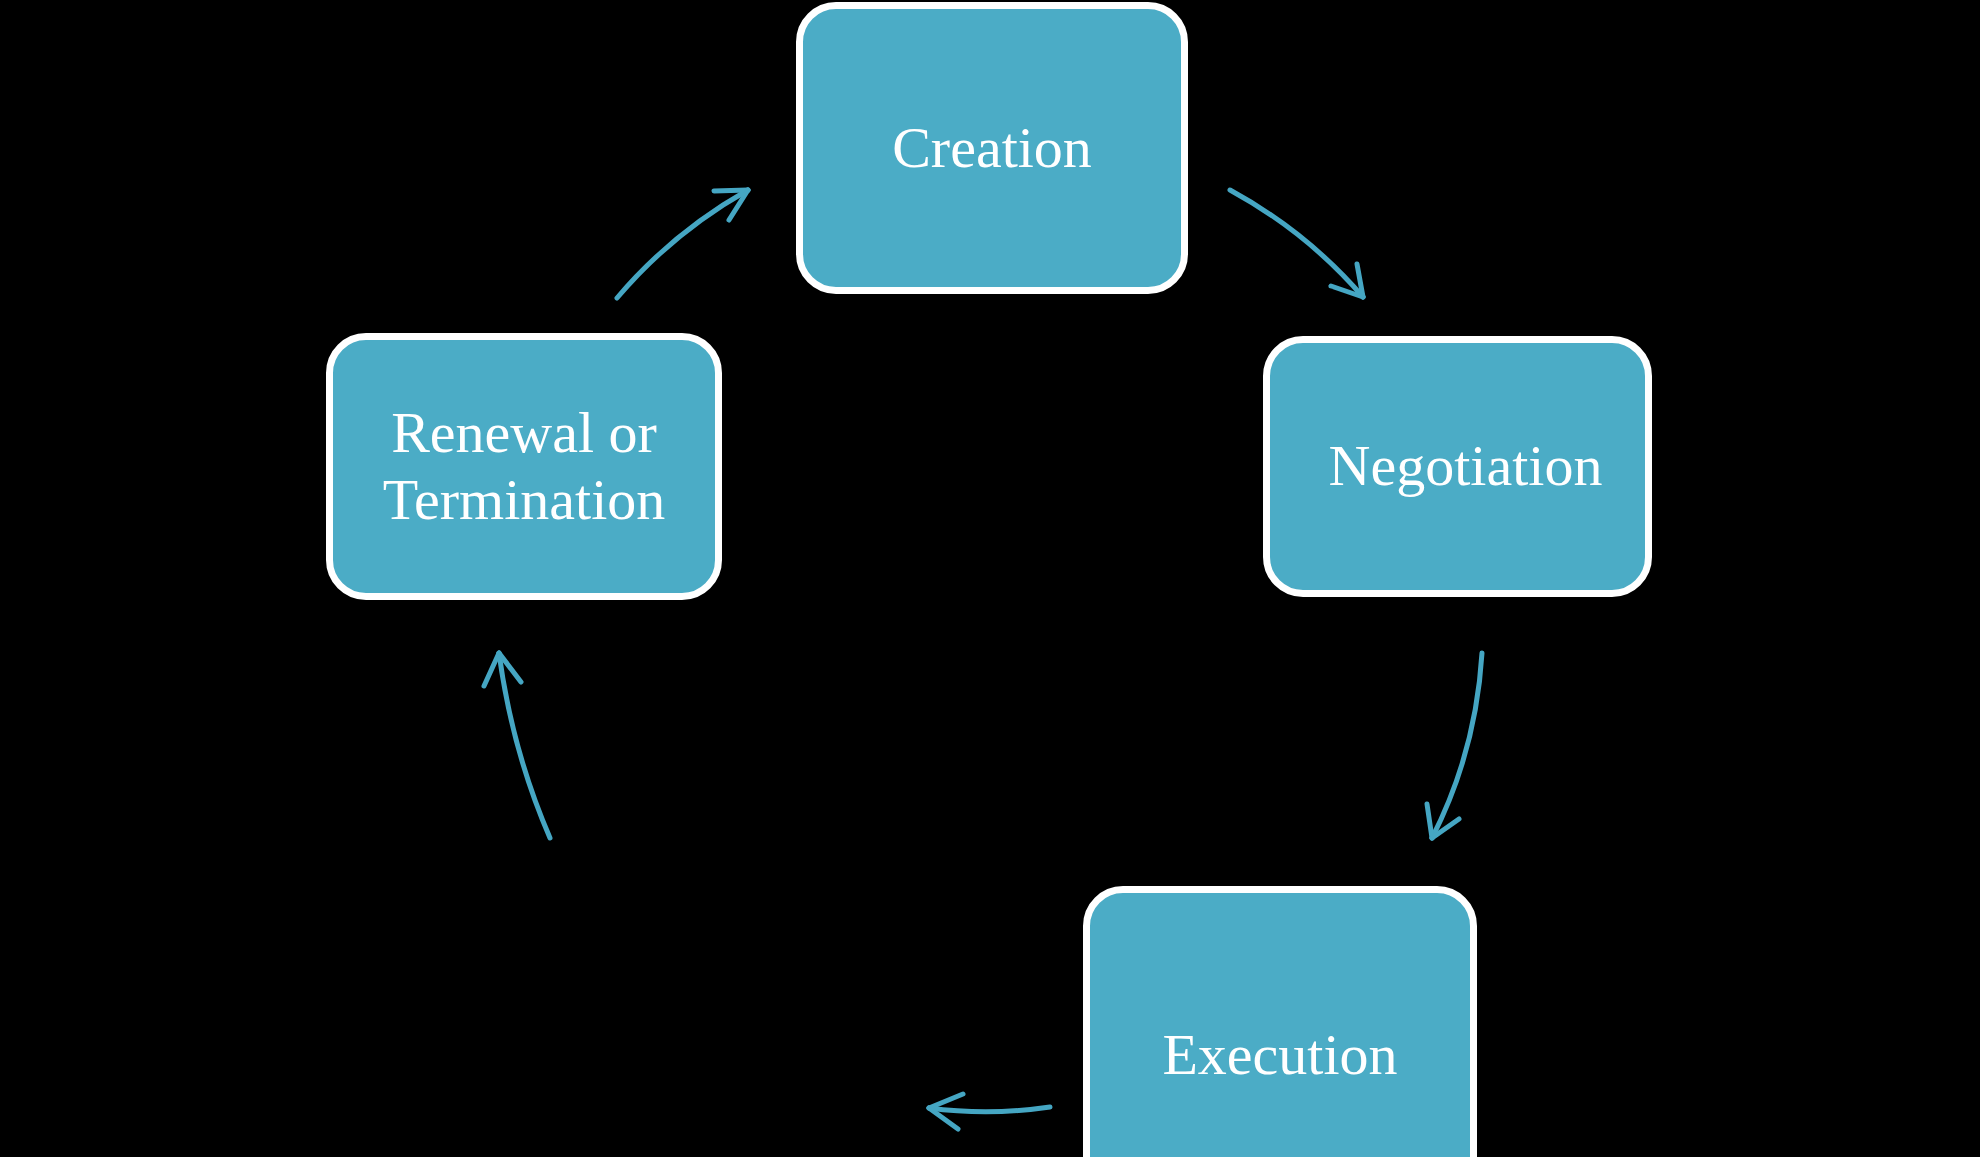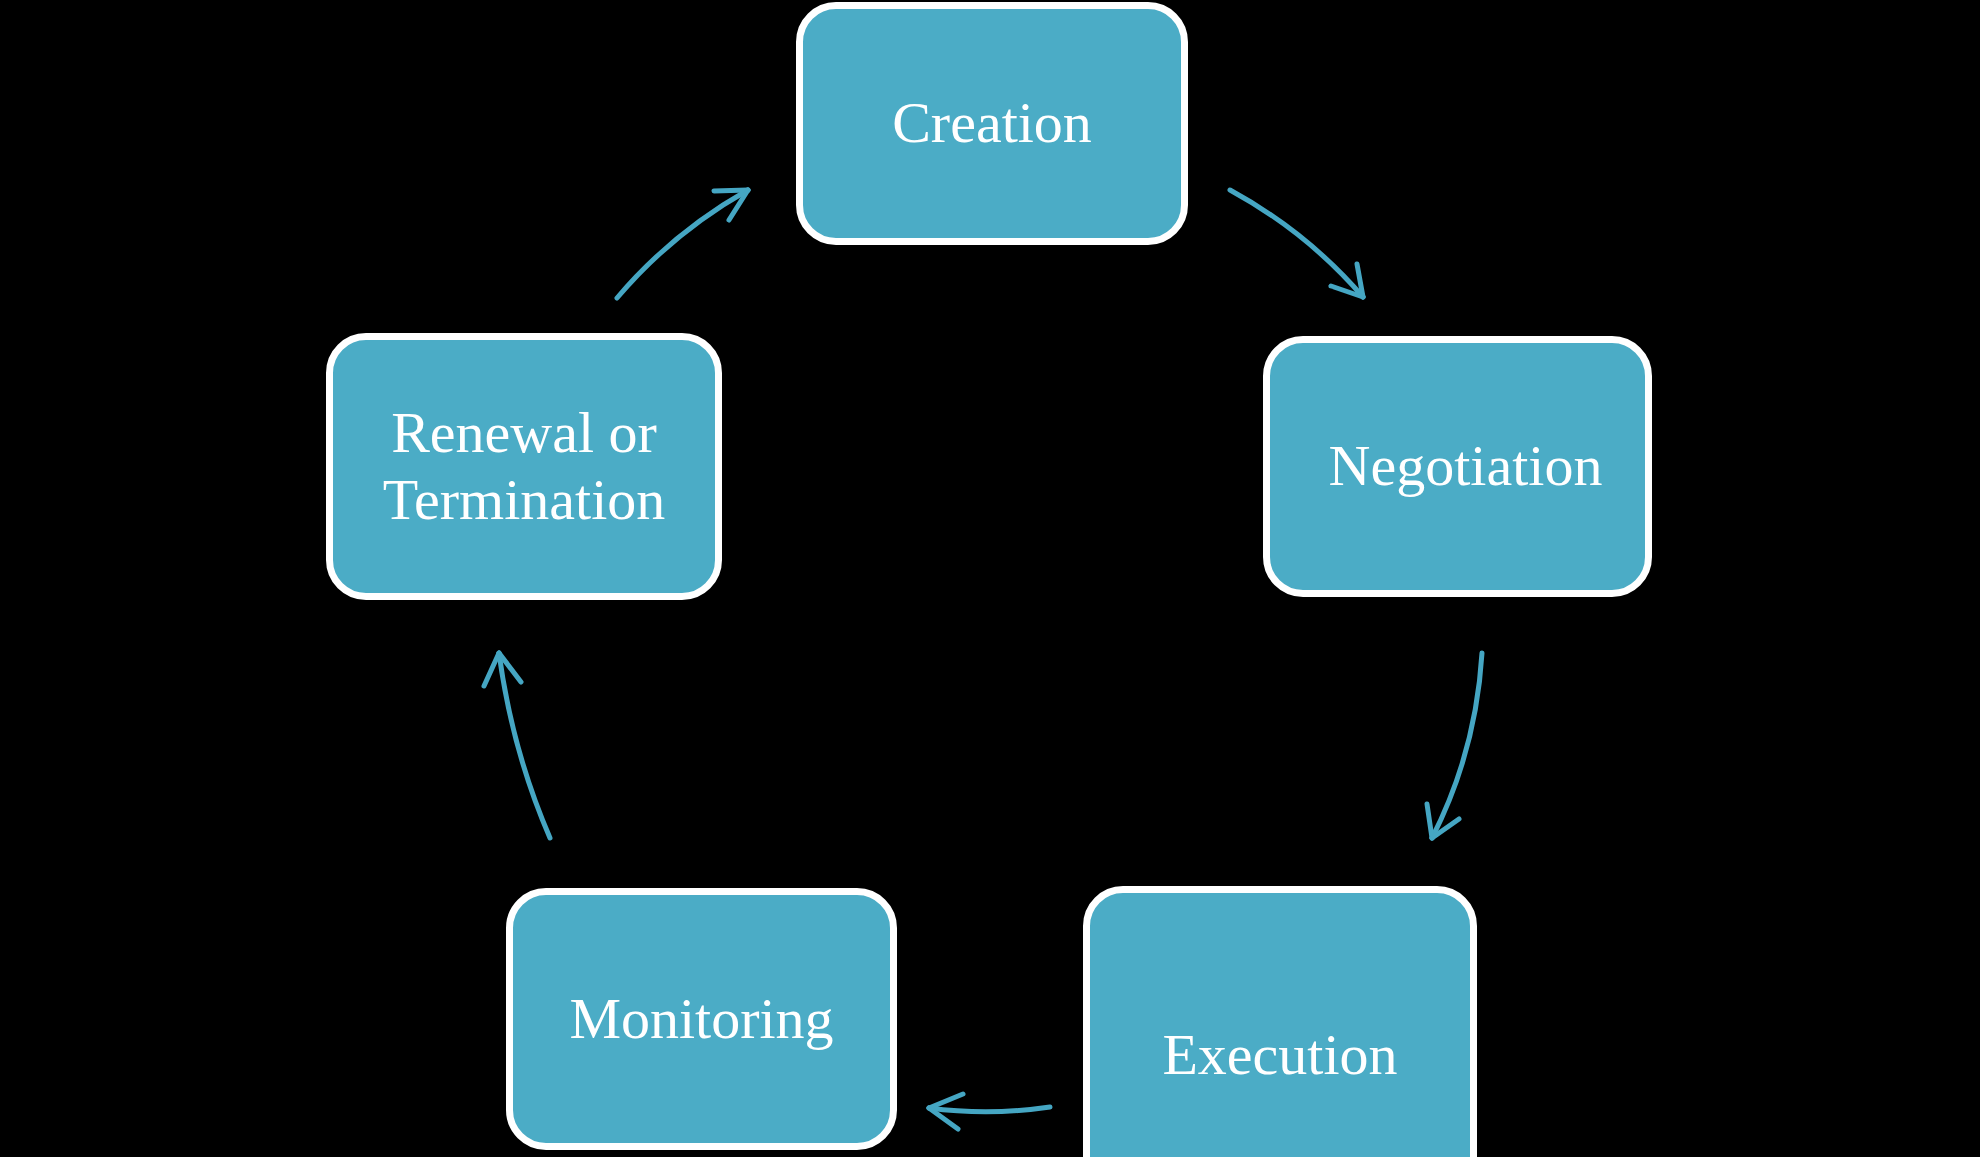--- a/index.html
+++ b/index.html
@@ -38,21 +38,21 @@
     border-radius: 40px;
     color: var(--node-text);
     display: flex;
     flex-direction: column;
     align-items: center;
     justify-content: center;
     text-align: center;
     font-size: 58px;
     line-height: 1.15;
   }
-  .node-creation    { left: 796px;  top: 2px;   width: 392px; height: 243px; font-family: Liberation Serif, serif; }
+  .node-creation    { left: 796px;  top: 2px;   width: 392px; height: 292px; font-family: Liberation Serif, serif; }
   .node-negotiation { left: 1263px; top: 336px; width: 389px; height: 261px; padding-left: 16px; }
   .node-execution   { left: 1083px; top: 886px; width: 394px; height: 338px; }
   .node-monitoring  { left: 506px;  top: 888px; width: 391px; height: 262px; }
   .node-renewal     { left: 326px;  top: 333px; width: 396px; height: 267px; align-items: center; }
   .node .line { display: block; }
 </style>
 </head>
 <body>
 
 <div class="stage">
@@ -95,22 +95,19 @@
   </div>
 
   <div class="node node-negotiation">
     <span class="line">Negotiation</span>
   </div>
 
   <div class="node node-execution">
     <span class="line">Execution</span>
   </div>
 
-  <div class="node node-monitoring">
-    <span class="line">Monitoring</span>
-  </div>
 
   <div class="node node-renewal">
     <span class="line">Renewal or</span>
     <span class="line">Termination</span>
   </div>
 
 </div>
 
 </body></html>

